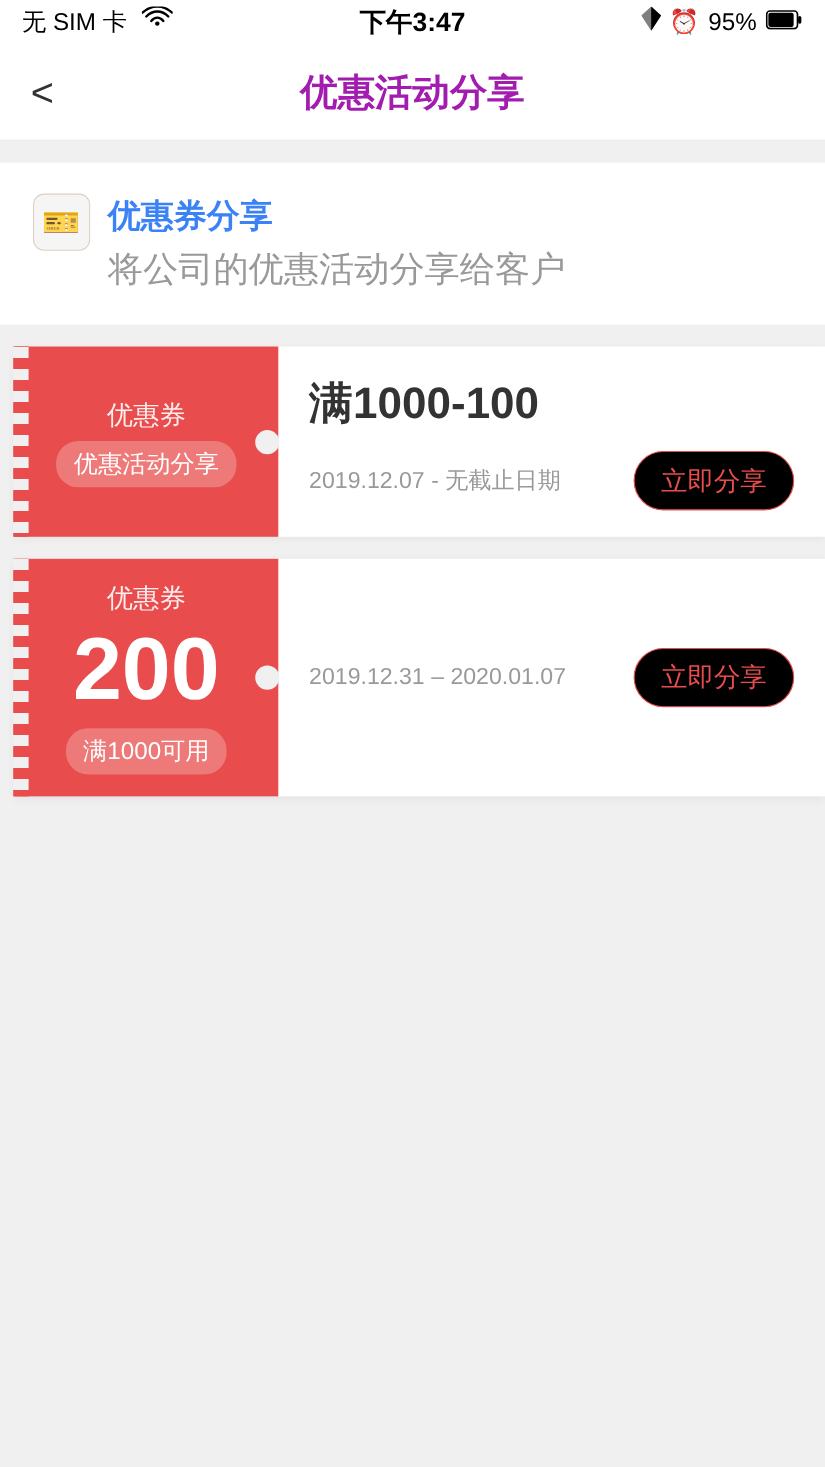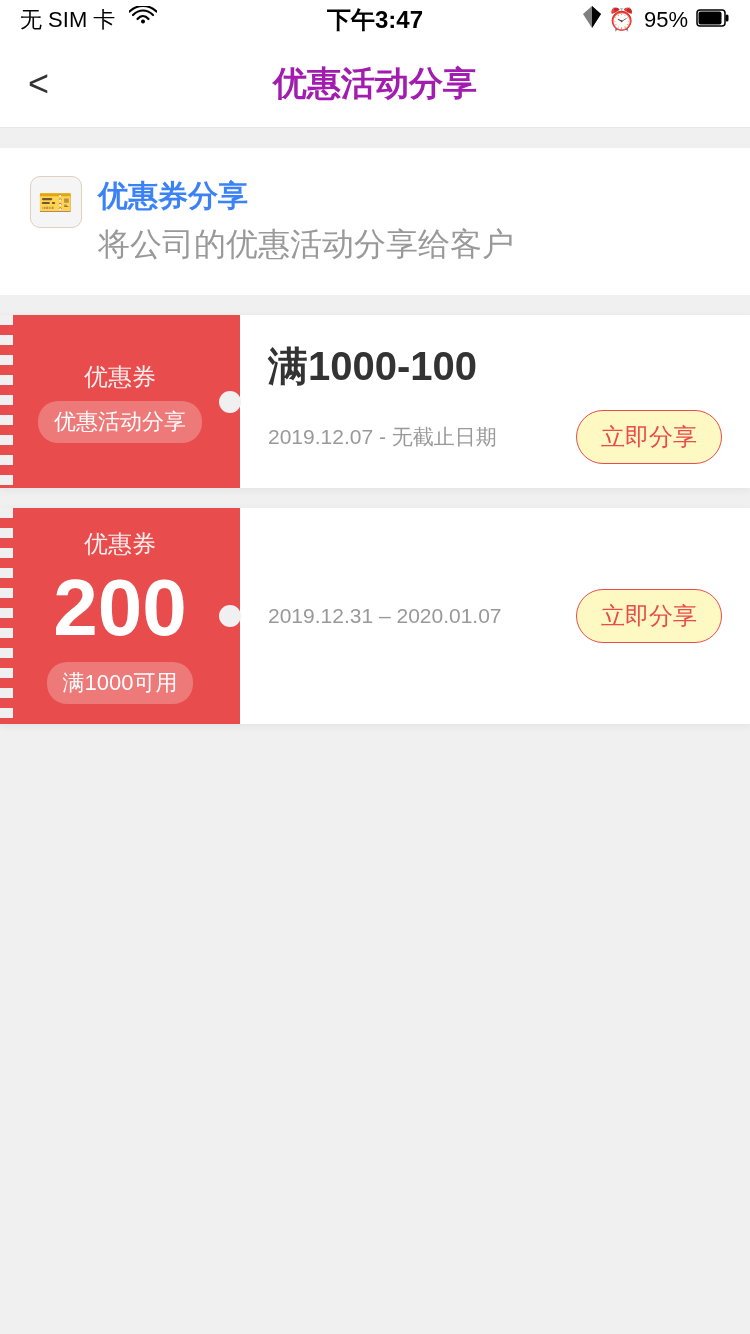--- a/index.html
+++ b/index.html
@@ -109,20 +109,21 @@
       gap: 0;
     }
 
     
     .coupon-card {
       background: #fff;
       display: flex;
       align-items: stretch;
       margin-bottom: 20px;
       box-shadow: 0 2px 8px rgba(0,0,0,0.06);
+      margin-left: 13px;
     }
 
     
     .coupon-left {
       width: 240px;
       background: #e84c4c;
       display: flex;
       flex-direction: column;
       align-items: center;
       justify-content: center;
@@ -202,21 +203,21 @@
     .coupon-date {
       font-size: 21px;
       color: #999;
     }
     .share-btn {
       border: 1.5px solid #e84c4c;
       border-radius: 30px;
       padding: 10px 24px;
       font-size: 24px;
       color: #e84c4c;
-      background: #fef9c3;
+      background: #000000;
       cursor: pointer;
       white-space: nowrap;
     }
 
     
     .bg-filler {
       flex: 1;
       background: #f0f0f0;
       min-height: 400px;
     }

